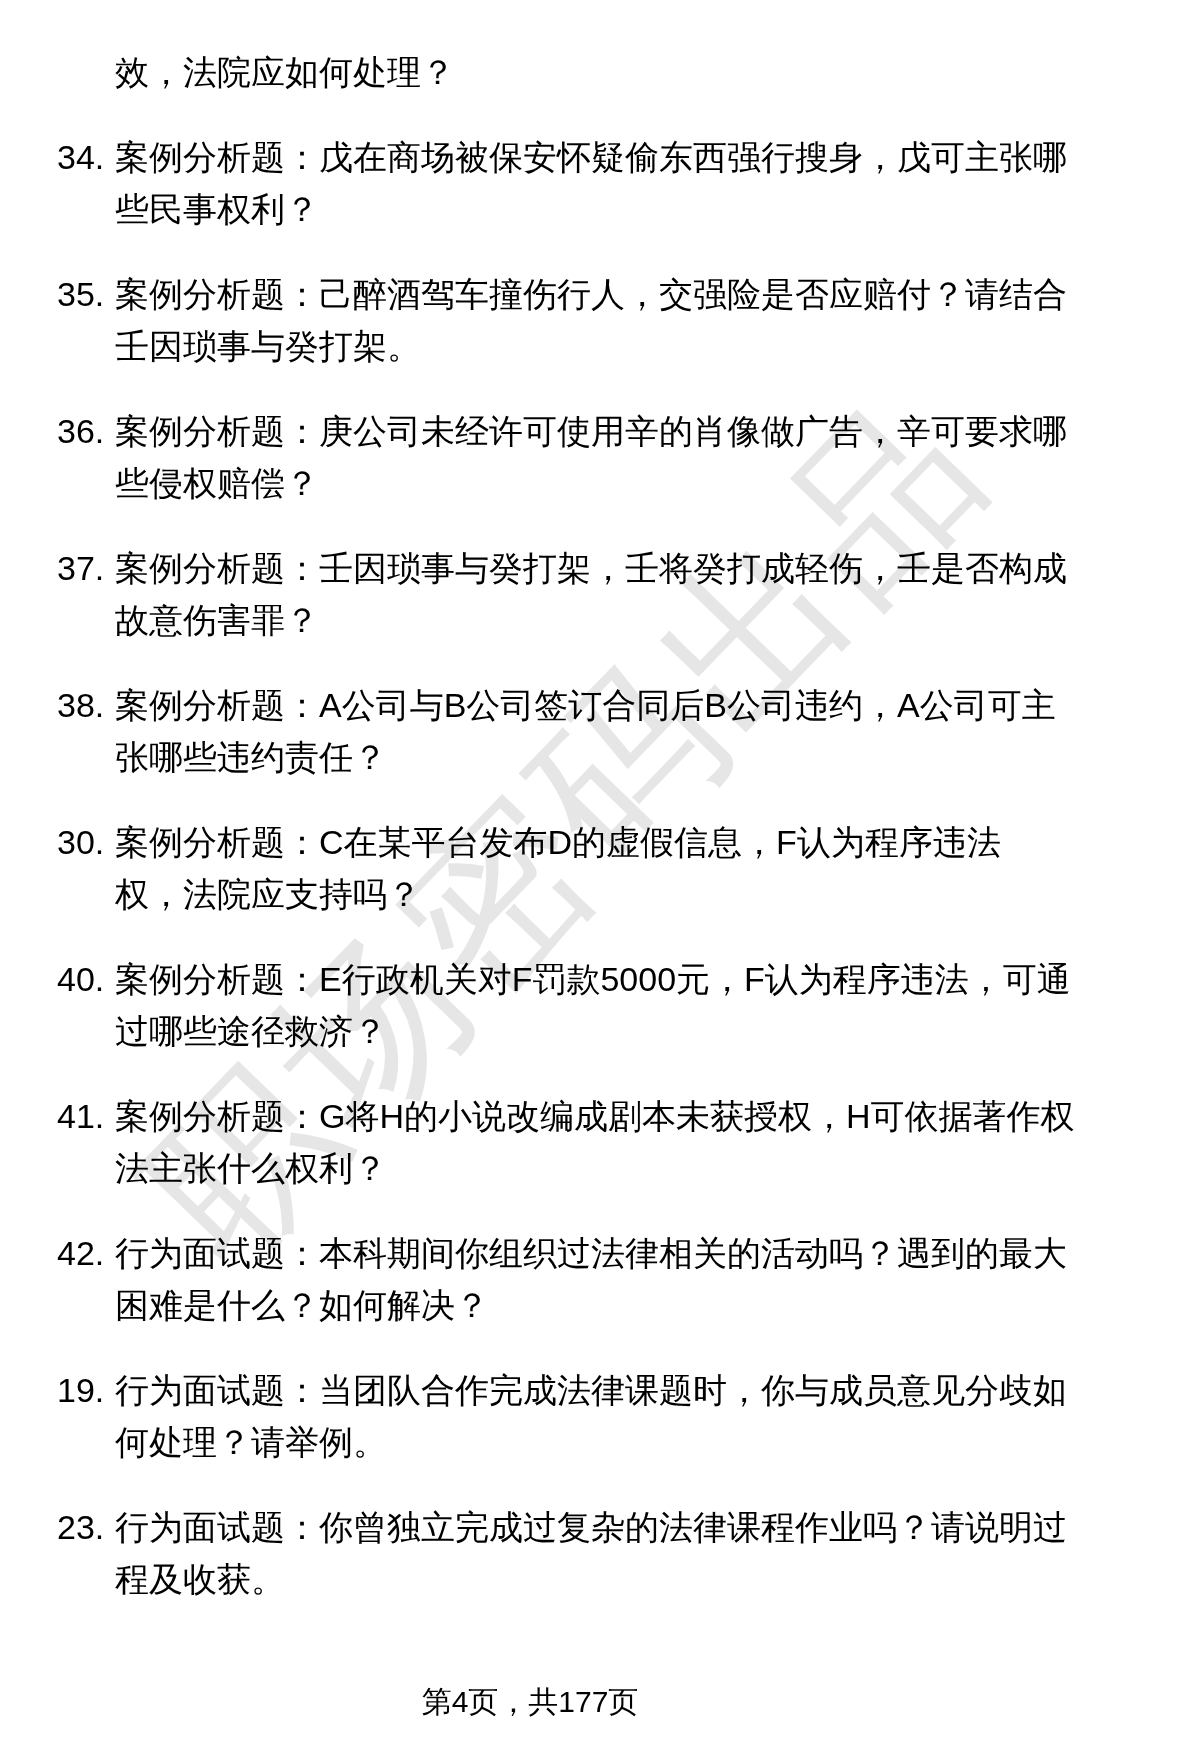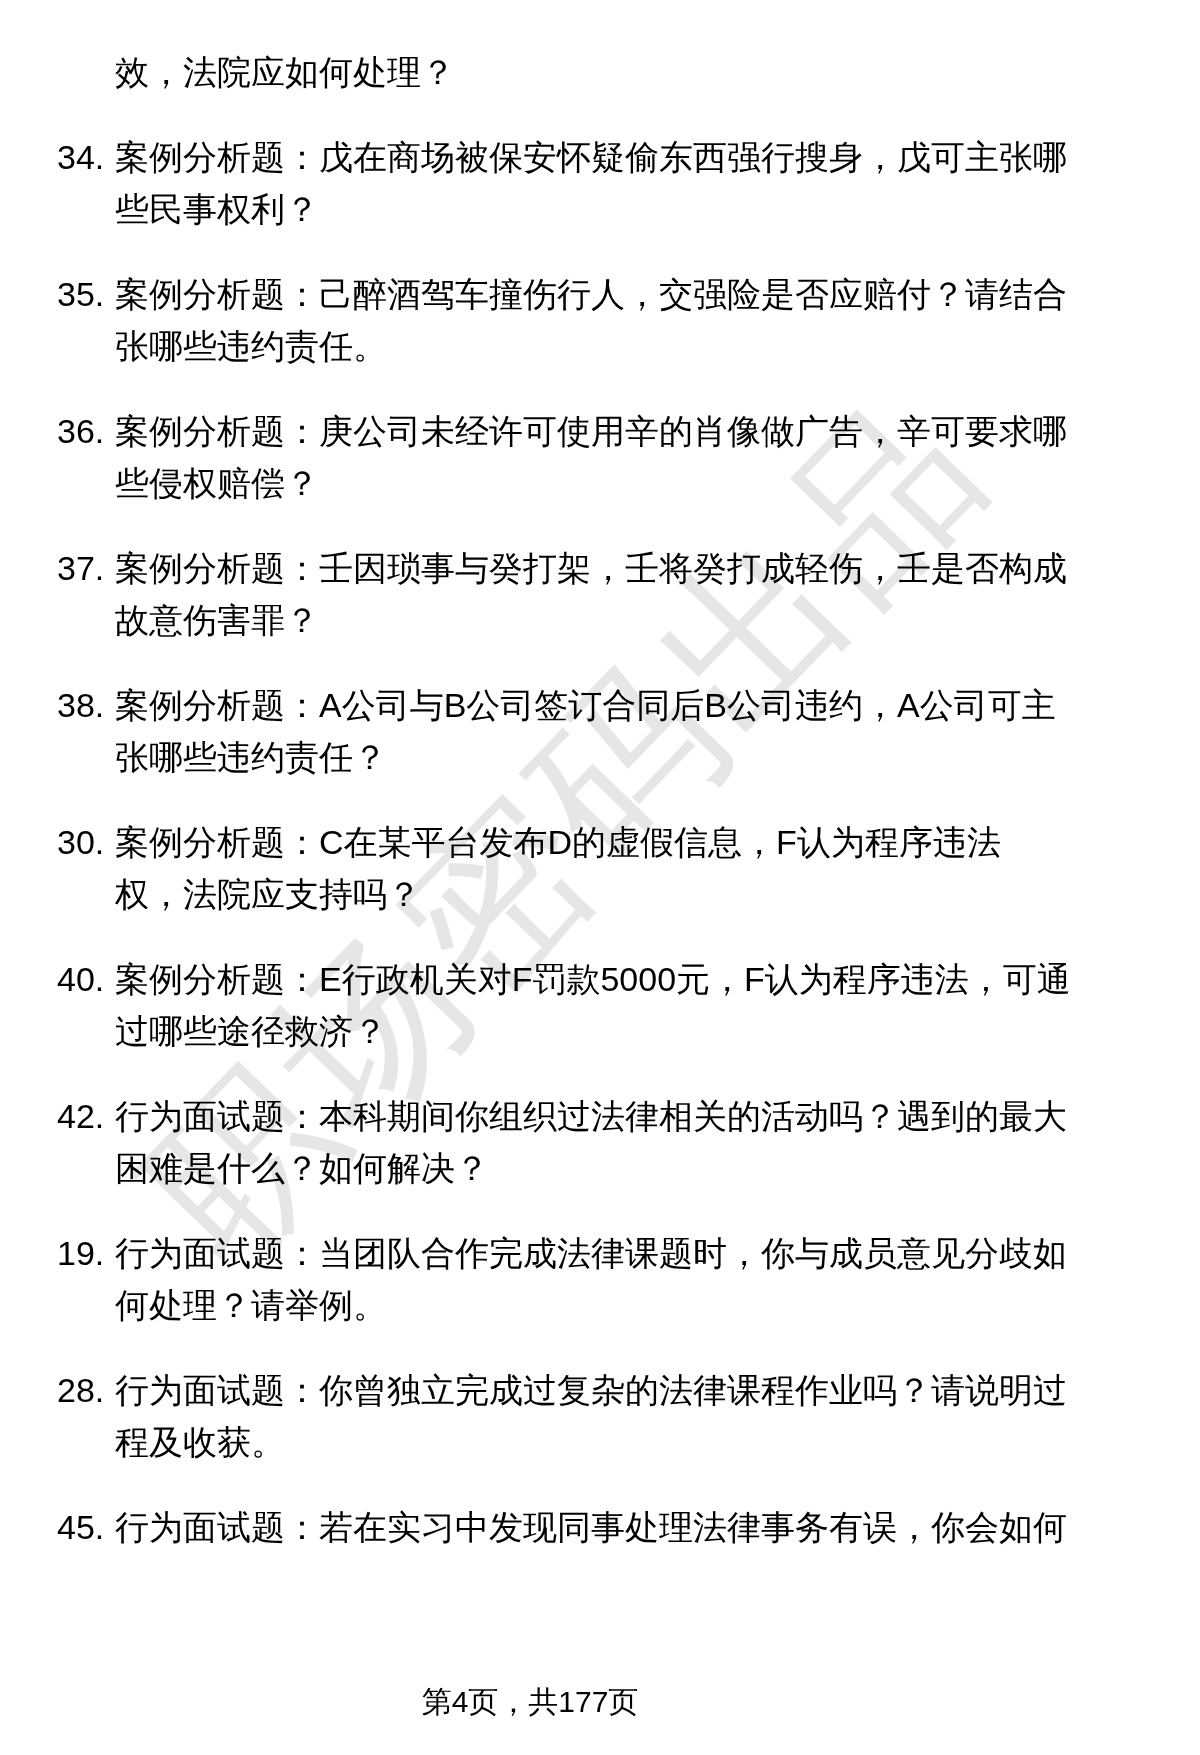--- a/index.html
+++ b/index.html
@@ -74,21 +74,21 @@
     <div class="tail-line">效，法院应如何处理？</div>
 
     <div class="q">
       <span class="num">34.</span>
       <span class="txt">案例分析题：戊在商场被保安怀疑偷东西强行搜身，戊可主张哪
 些民事权利？</span>
     </div>
     <div class="q">
       <span class="num">35.</span>
       <span class="txt">案例分析题：己醉酒驾车撞伤行人，交强险是否应赔付？请结合
-张哪些违约责任。</span>
+壬因琐事与癸打架。</span>
     </div>
     <div class="q">
       <span class="num">36.</span>
       <span class="txt">案例分析题：庚公司未经许可使用辛的肖像做广告，辛可要求哪
 些侵权赔偿？</span>
     </div>
     <div class="q">
       <span class="num">37.</span>
       <span class="txt">案例分析题：壬因琐事与癸打架，壬将癸打成轻伤，壬是否构成
 故意伤害罪？</span>
@@ -102,36 +102,37 @@
       <span class="num">30.</span>
       <span class="txt">案例分析题：C在某平台发布D的虚假信息，F认为程序违法
 权，法院应支持吗？</span>
     </div>
     <div class="q">
       <span class="num">40.</span>
       <span class="txt">案例分析题：E行政机关对F罚款5000元，F认为程序违法，可通
 过哪些途径救济？</span>
     </div>
     <div class="q">
+      <span class="num">41.</span>
+      <span class="txt">案例分析题：G将H的小说改编成剧本未获授权，H可依据著作权
+法主张什么权利？</span>
+    </div>
+    <div class="q">
       <span class="num">42.</span>
       <span class="txt">行为面试题：本科期间你组织过法律相关的活动吗？遇到的最大
 困难是什么？如何解决？</span>
     </div>
     <div class="q">
       <span class="num">19.</span>
       <span class="txt">行为面试题：当团队合作完成法律课题时，你与成员意见分歧如
 何处理？请举例。</span>
     </div>
     <div class="q">
-      <span class="num">28.</span>
+      <span class="num">23.</span>
       <span class="txt">行为面试题：你曾独立完成过复杂的法律课程作业吗？请说明过
 程及收获。</span>
-    </div>
-    <div class="q">
-      <span class="num">45.</span>
-      <span class="txt">行为面试题：若在实习中发现同事处理法律事务有误，你会如何</span>
     </div>
 
   </div>
 
   <div class="footer">第4页，共177页</div>
 
 </div>
 
 </body></html>

